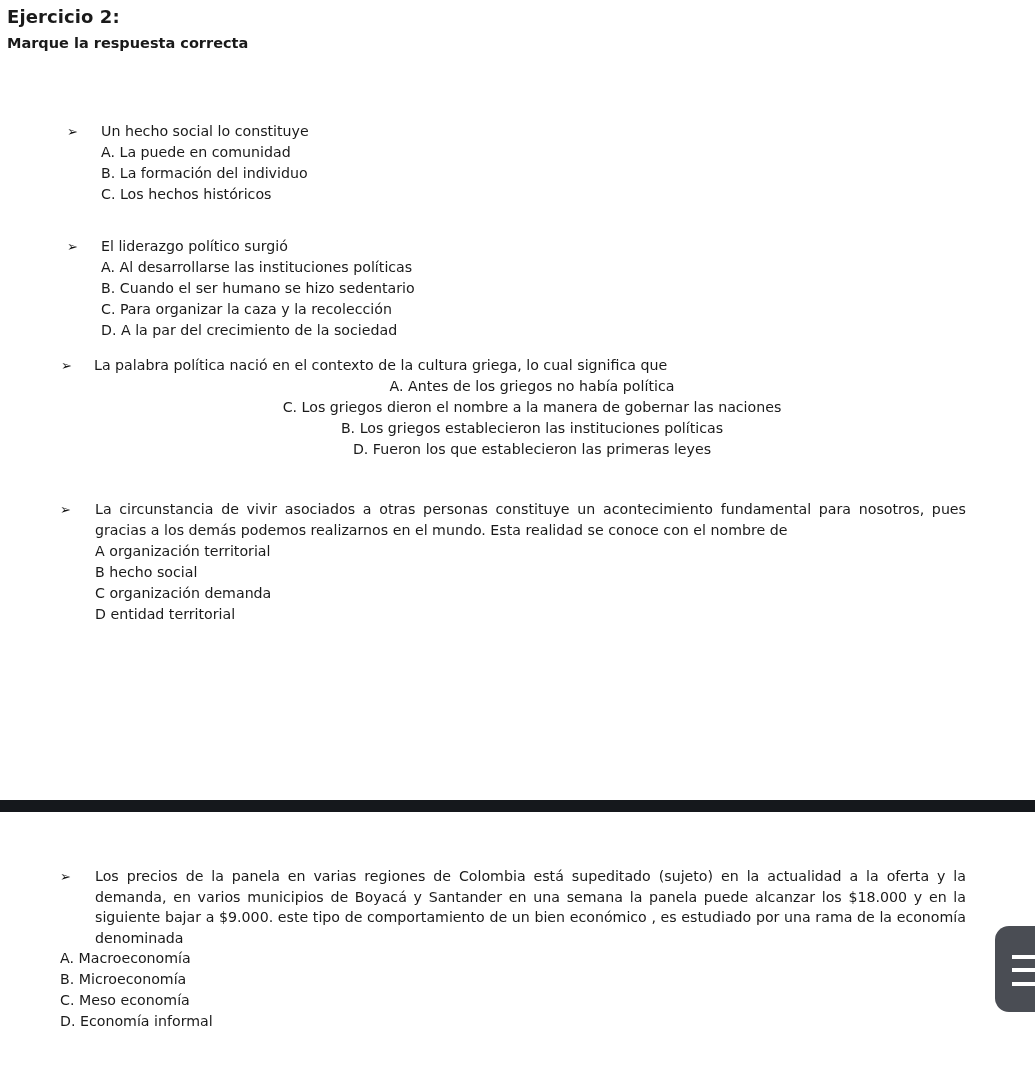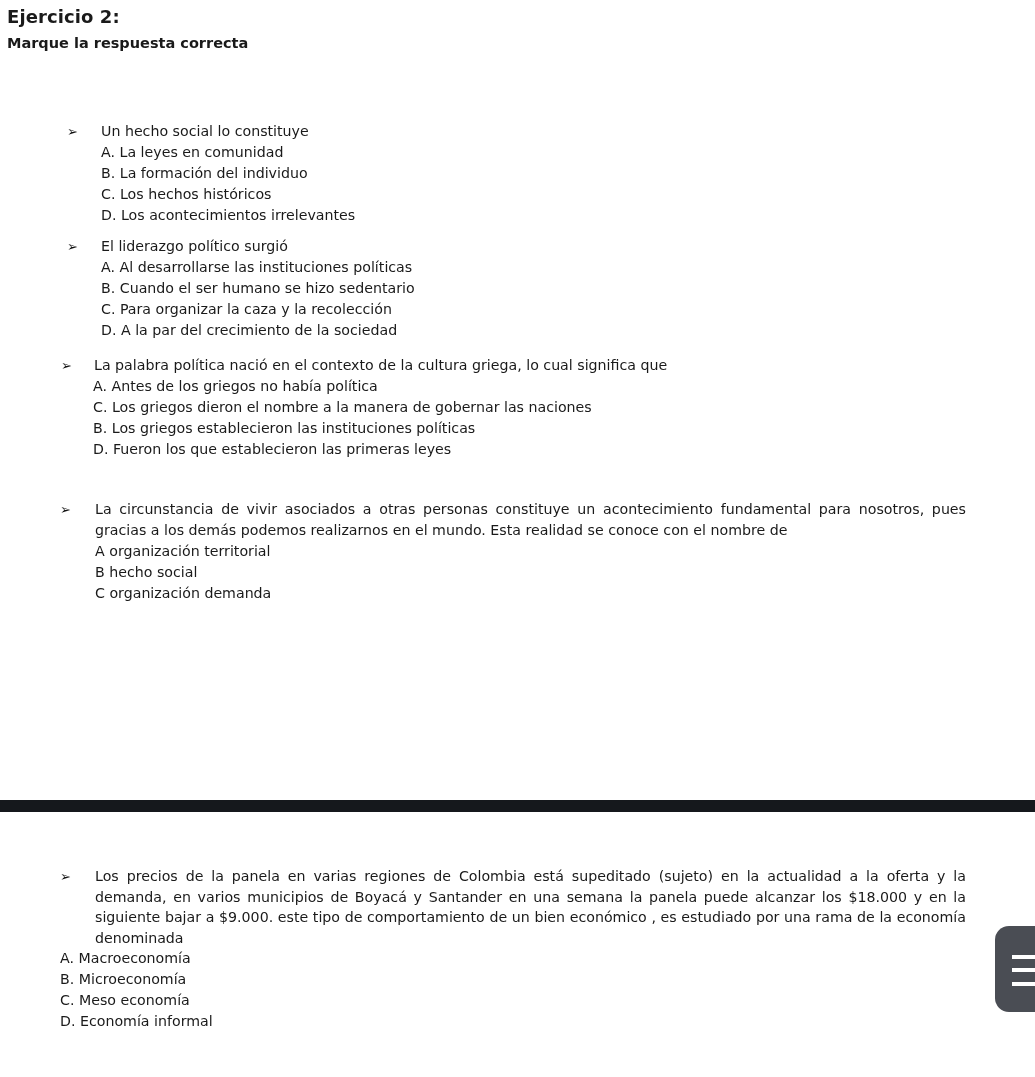--- a/index.html
+++ b/index.html
@@ -77,24 +77,23 @@
 
 <div class="abs title">Ejercicio 2:</div>
 <div class="abs instr">Marque la respuesta correcta</div>
 
 <div class="question" style="left:67px; top:89px; width:900px;">
   <div class="q-row">
     <span class="bullet" style="left:0;">➢</span>
     <div class="q-text" style="margin-left:34px;margin-top:32px;">Un hecho social lo constituye</div>
   </div>
   <div style="margin-left:34px;">
-    <div class="opt">A. La leyes en comunidad</div>
+    <div class="opt">A. La puede en comunidad</div>
     <div class="opt">B. La formación del individuo</div>
     <div class="opt">C. Los hechos históricos</div>
-    <div class="opt">D. Los acontecimientos irrelevantes</div>
   </div>
 </div>
 
 <div class="question" style="left:67px; top:236px; width:900px;">
   <div class="q-row">
     <span class="bullet" style="left:0;">➢</span>
     <div class="q-text" style="margin-left:34px;">El liderazgo político surgió</div>
   </div>
   <div style="margin-left:34px;">
     <div class="opt">A. Al desarrollarse las instituciones políticas</div>
@@ -102,37 +101,38 @@
     <div class="opt">C. Para organizar la caza y la recolección</div>
     <div class="opt">D. A la par del crecimiento de la sociedad</div>
   </div>
 </div>
 
 <div class="question" style="left:61px; top:355px; width:910px;">
   <div class="q-row">
     <span class="bullet" style="left:0;">➢</span>
     <div class="q-text" style="margin-left:33px;">La palabra política nació en el contexto de la cultura griega, lo cual significa que</div>
   </div>
-  <div style="margin-left:32px;">
+  <div style="margin-left:32px;text-align:center;">
     <div class="opt">A. Antes de los griegos no había política</div>
     <div class="opt">C. Los griegos dieron el nombre a la manera de gobernar las naciones</div>
     <div class="opt">B. Los griegos establecieron las instituciones políticas</div>
     <div class="opt">D. Fueron los que establecieron las primeras leyes</div>
   </div>
 </div>
 
 <div class="question" style="left:60px; top:499px; width:906px;">
   <div class="q-row">
     <span class="bullet" style="left:0;">➢</span>
     <div class="q-text" style="margin-left:35px; line-height:21px;">La circunstancia de vivir asociados a otras personas constituye un acontecimiento fundamental para nosotros, pues gracias a los demás podemos realizarnos en el mundo. Esta realidad se conoce con el nombre de</div>
   </div>
   <div style="margin-left:35px;">
     <div class="opt">A organización territorial</div>
     <div class="opt">B hecho social</div>
     <div class="opt">C organización demanda</div>
+    <div class="opt">D entidad territorial</div>
   </div>
 </div>
 
 <div class="abs divider"></div>
 
 <div class="question" style="left:60px; top:866px; width:906px;">
   <div class="q-row">
     <span class="bullet" style="left:0;">➢</span>
     <div class="q-text" style="margin-left:35px; line-height:20.5px;">Los precios de la panela en varias regiones de Colombia está supeditado (sujeto) en la actualidad a la oferta y la demanda, en varios municipios de Boyacá y Santander en una semana la panela puede alcanzar los $18.000 y en la siguiente bajar a $9.000. este tipo de comportamiento de un bien económico , es estudiado por una rama de la economía denominada</div>
   </div>

